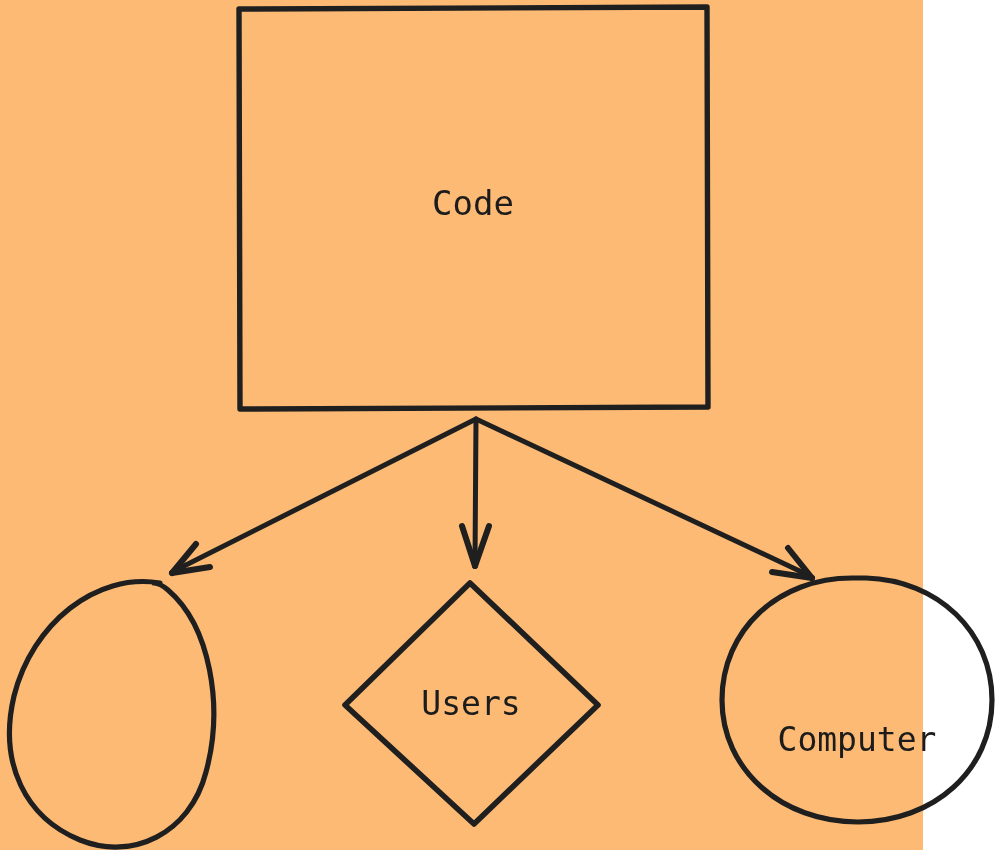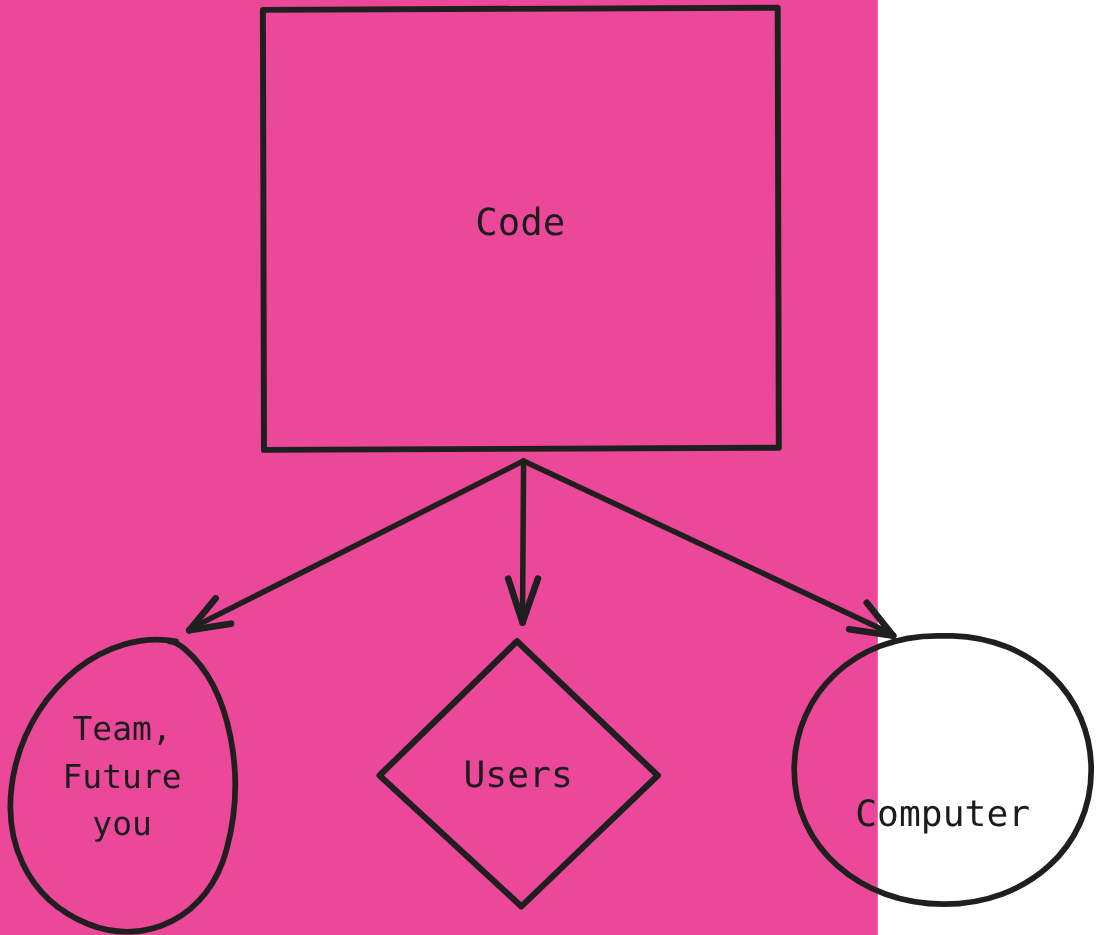--- a/index.html
+++ b/index.html
@@ -9,23 +9,23 @@
     background: #ffffff;
   }
   body {
     width: 1003px;
     height: 850px;
     overflow: hidden;
     font-family: "DejaVu Sans Mono", "Liberation Mono", monospace;
   }
   #diagram-root {
     position: relative;
-    width: 798px;
+    width: 923px;
     height: 850px;
-    background: #ec4899;
+    background: #fdba74;
   }
   #diagram-svg {
     position: absolute;
     top: 0;
     left: 0;
     width: 1003px;
     height: 850px;
     display: block;
   }
   .shape-stroke {
@@ -143,21 +143,18 @@
                C 778 578, 722 630, 722 700
                C 722 770, 782 822, 858 822
                C 934 822, 992 770, 992 700
                C 992 632, 938 580, 866 578
                C 860 578, 856 578, 852 578"></path>
     </g>
   </svg>
 
   <div class="node-label" id="label-code">Code</div>
 
-  <div class="node-label" id="label-team">Team,
-Future
-you</div>
 
   <div class="node-label" id="label-users">Users</div>
 
   <div class="node-label" id="label-computer">Computer</div>
 
 </div>
 
 </body></html>

